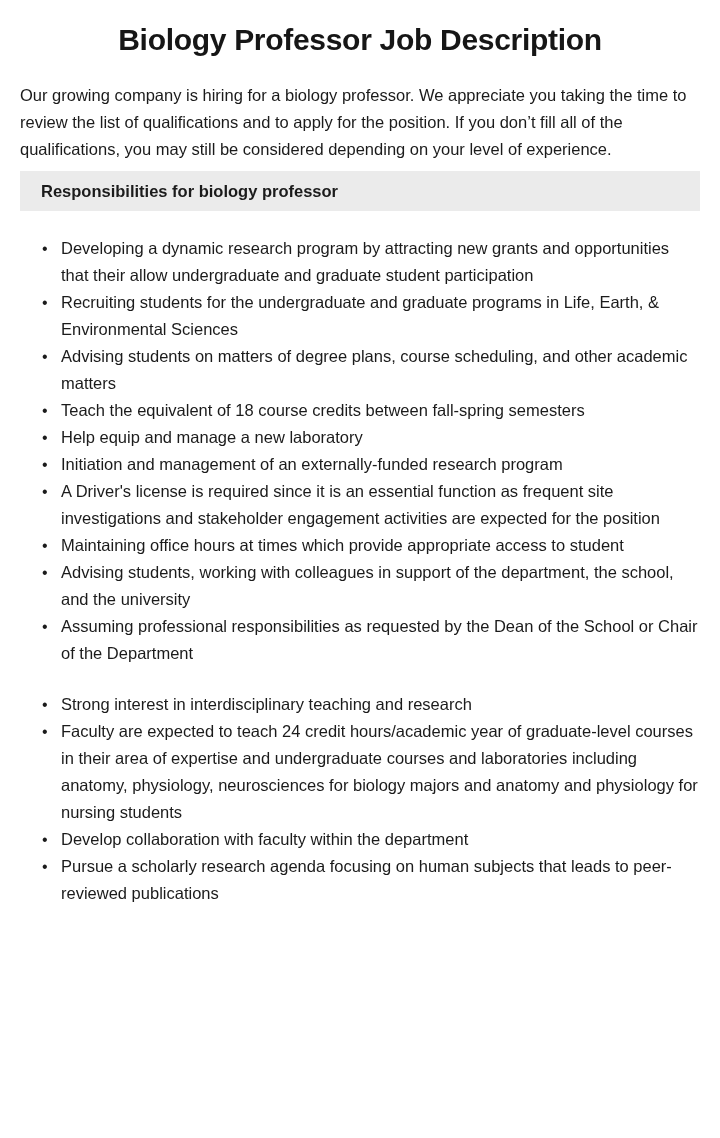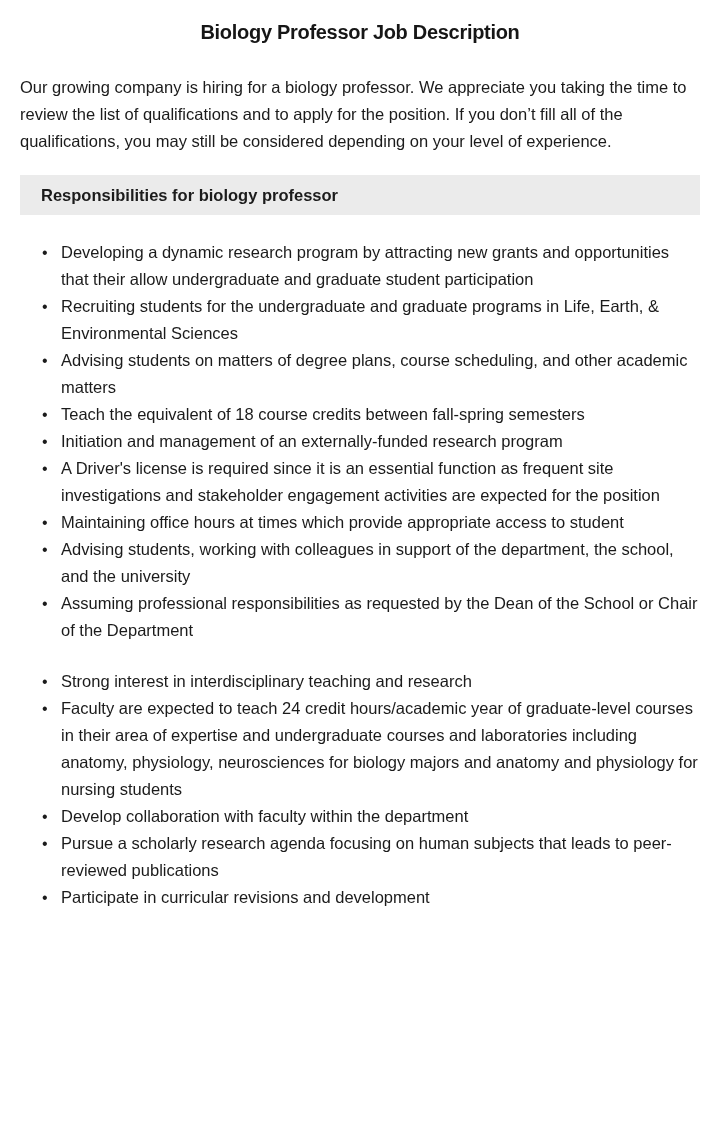--- a/index.html
+++ b/index.html
@@ -11,35 +11,35 @@
     color: #1b1b1b;
     overflow: hidden;
   }
   .page {
     box-sizing: border-box;
     width: 720px;
     height: 1138px;
     padding: 4px 20px 0 20px;
   }
   .doc-title {
-    margin: 8px;
+    margin: 16px;
     padding-top: 2px;
-    font-size: 20px;
+    font-size: 30px;
     line-height: 36px;
     font-weight: bold;
     text-align: center;
     letter-spacing: -0.3px;
     color: #161616;
   }
   .intro {
     margin: 24px 0 0 0;
     font-size: 16.5px;
     line-height: 27px;
   }
-  .section { margin-top: 20px; }
+  .section { margin-top: 8px; }
   .section-header {
     box-sizing: border-box;
     height: 40px;
     background: #ebebeb;
     display: flex;
     align-items: center;
     padding-left: 21px;
     font-size: 16.5px;
     font-weight: bold;
     color: #1b1b1b;
@@ -70,30 +70,30 @@
   <h1 class="doc-title">Biology Professor Job Description</h1>
   <p class="intro">Our growing company is hiring for a biology professor. We appreciate you taking the time to review the list of qualifications and to apply for the position. If you don’t fill all of the qualifications, you may still be considered depending on your level of experience.</p>
   <div>
       <div class="section">
         <div class="section-header">Responsibilities for biology professor</div>
         <ul class="bullets">
           <li>Developing a dynamic research program by attracting new grants and opportunities that their allow undergraduate and graduate student participation</li>
           <li>Recruiting students for the undergraduate and graduate programs in Life, Earth, &amp; Environmental Sciences</li>
           <li>Advising students on matters of degree plans, course scheduling, and other academic matters</li>
           <li>Teach the equivalent of 18 course credits between fall-spring semesters</li>
+          <li>Help equip and manage a new laboratory</li>
           <li>Initiation and management of an externally-funded research program</li>
           <li>A Driver's license is required since it is an essential function as frequent site investigations and stakeholder engagement activities are expected for the position</li>
           <li>Maintaining office hours at times which provide appropriate access to student</li>
           <li>Advising students, working with colleagues in support of the department, the school, and the university</li>
           <li>Assuming professional responsibilities as requested by the Dean of the School or Chair of the Department</li>
         </ul>
       </div>
       <div class="section">
         <ul class="bullets">
           <li>Strong interest in interdisciplinary teaching and research</li>
           <li>Faculty are expected to teach 24 credit hours/academic year of graduate-level courses in their area of expertise and undergraduate courses and laboratories including anatomy, physiology, neurosciences for biology majors and anatomy and physiology for nursing students</li>
           <li>Develop collaboration with faculty within the department</li>
           <li>Pursue a scholarly research agenda focusing on human subjects that leads to peer-reviewed publications</li>
-          <li>Participate in curricular revisions and development</li>
         </ul>
       </div>
     </div>
 </div>
 
 </body></html>

